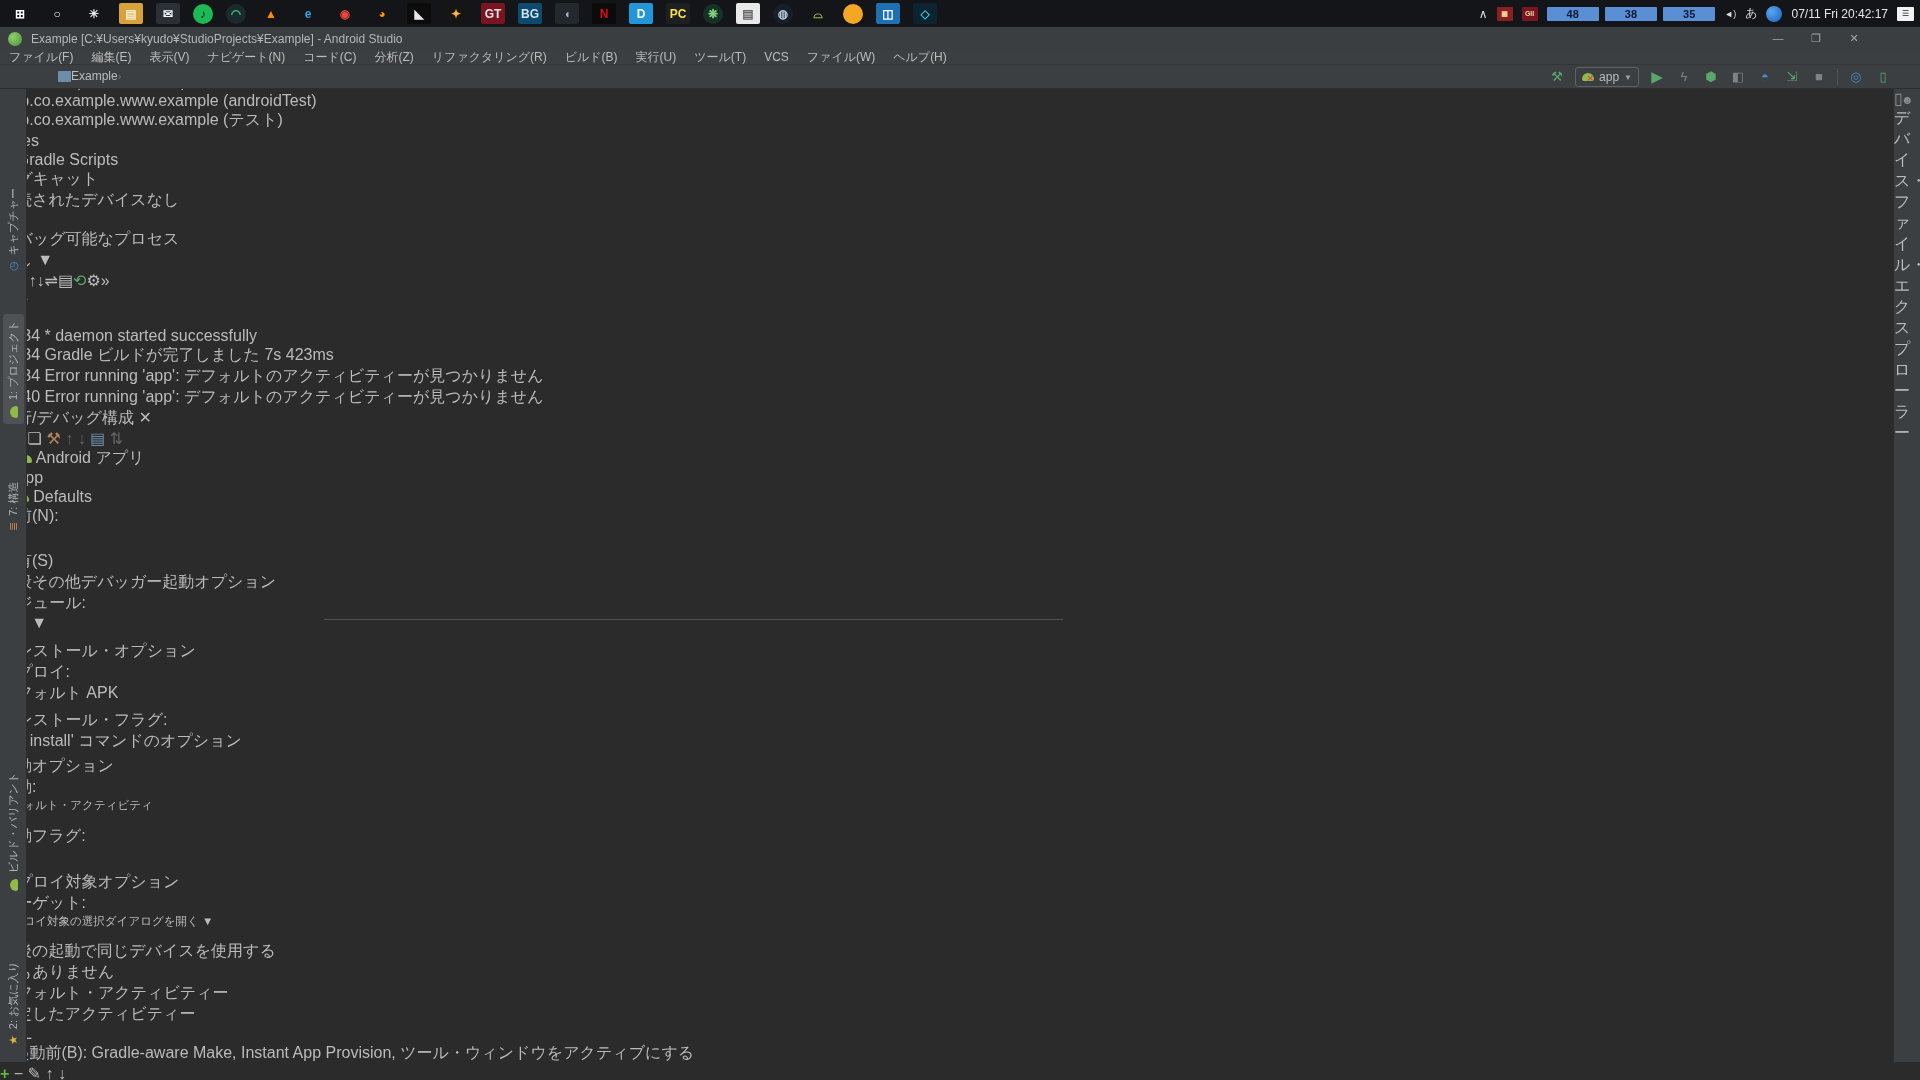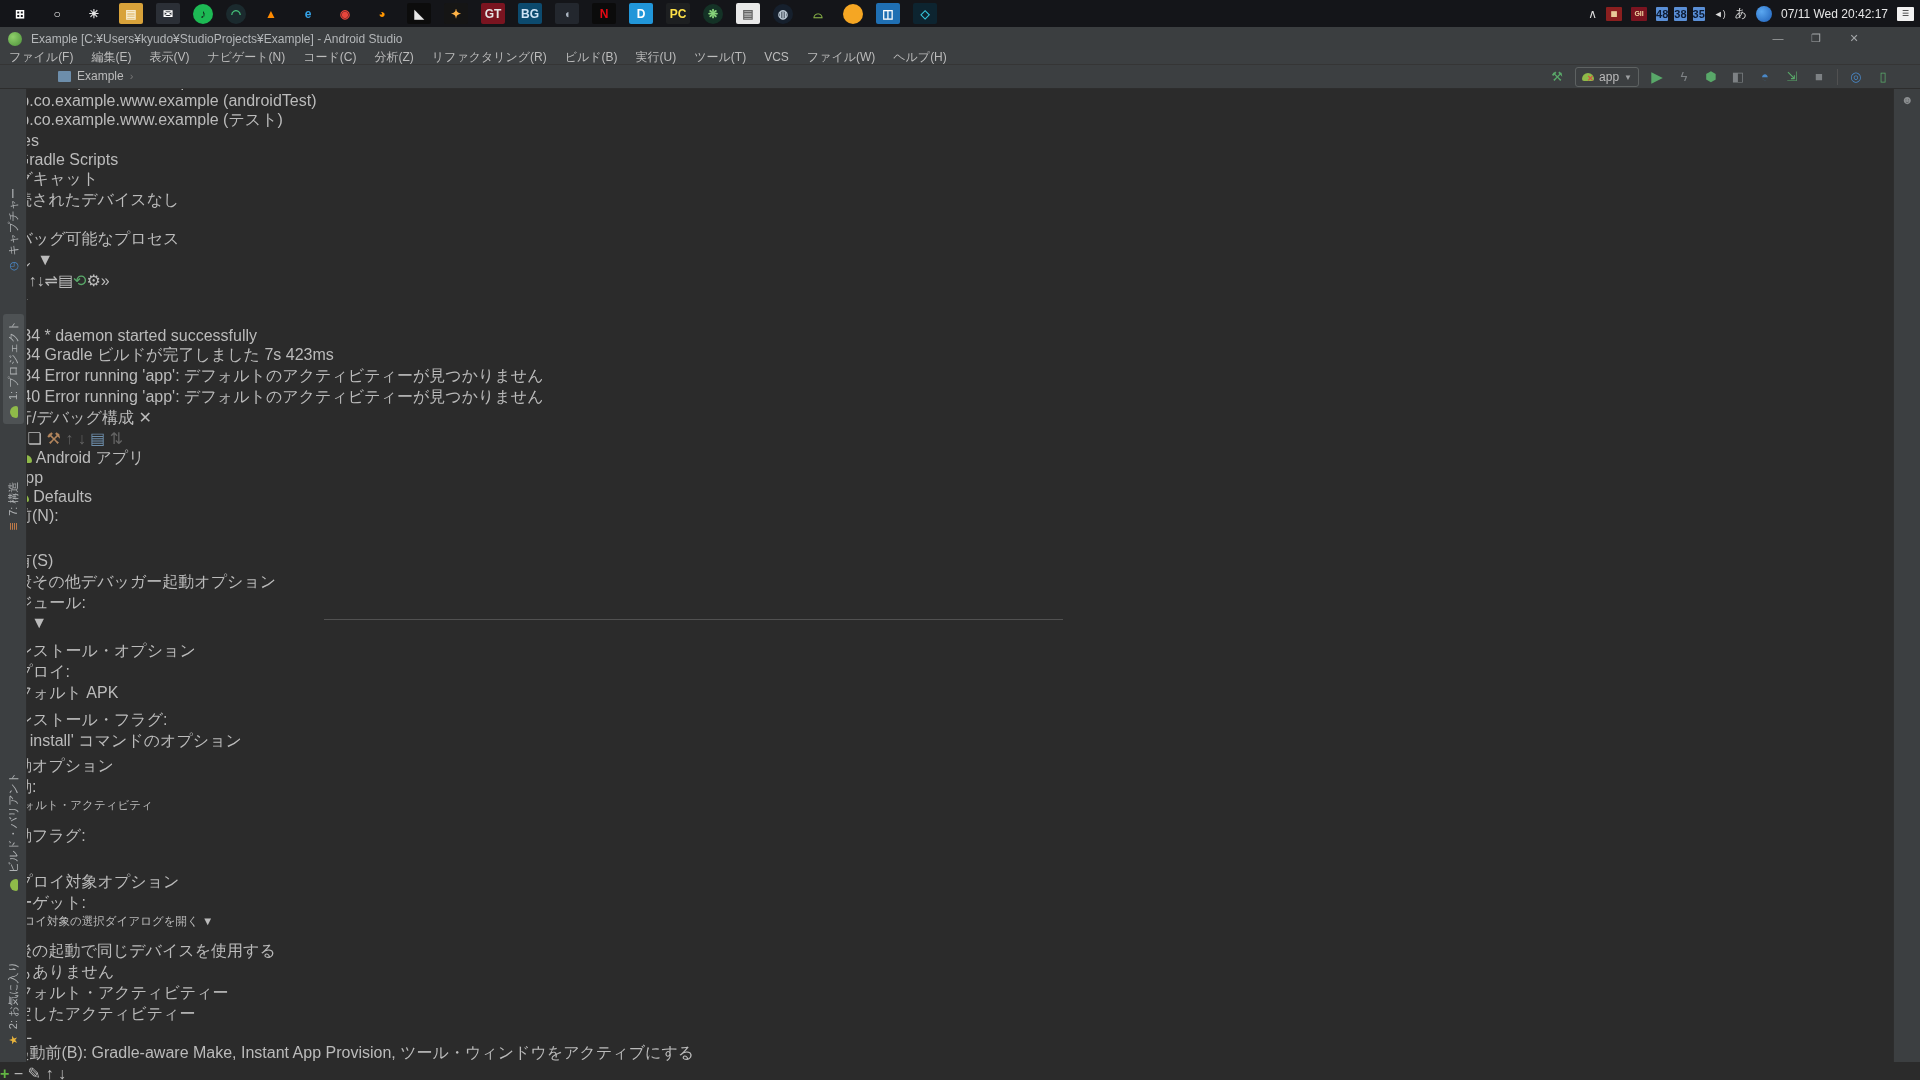--- a/index.html
+++ b/index.html
@@ -9,33 +9,33 @@
     background:#2b2b2b; font-family:"Liberation Sans",sans-serif; color:#bbbbbb;
     -webkit-font-smoothing:antialiased;
   }
   
   #taskbar { position:absolute; left:0; top:0; width:1920px; height:27px; background:#141519; display:flex; align-items:center; z-index:50;}
   #tb-icons { display:flex; align-items:center; gap:13px; padding-left:8px; }
   .tb-ic { width:24px; height:21px; display:flex; align-items:center; justify-content:center; font-size:13px; font-weight:bold; color:#eee; border-radius:2px; line-height:1; overflow:hidden;}
   .tb-ic .g { font-size:12px; }
   .tb-ic.rnd { border-radius:50%; width:20px; height:20px;}
   #tb-tray { position:absolute; right:6px; top:0; height:27px; display:flex; align-items:center; gap:9px; font-size:12px; color:#e6e6e6;}
-  .badge { background:#5a8fd6; color:#0c1b33; font-size:11px; font-weight:bold; padding:1px 0; border-radius:1px;}
+  .badge { background:#5a8fd6; color:#0c1b33; font-size:11px; font-weight:bold; padding:1px 20px; border-radius:1px;}
   .tray-ic { font-size:12px; color:#dcdcdc;}
   .mini-ic { width:16px; height:14px; font-size:7px; font-weight:bold; display:flex; align-items:center; justify-content:center; color:#f2d9a2; border-radius:1px;}
   #tb-notif { width:17px; height:14px; background:#f2f2f2; border-radius:1px; color:#222; font-size:8px; display:flex; align-items:center; justify-content:center;}
   
   #titlebar { position:absolute; left:0; top:27px; width:1920px; height:23px; background:#3b3e40; display:flex; align-items:center; }
   #as-icon { width:14px; height:14px; margin-left:8px; border-radius:50%; background:radial-gradient(circle at 35% 35%, #8fd06a, #4c8f3a); }
   #win-title { margin-left:9px; font-size:12px; color:#b4b7b9; }
   .winbtn { position:absolute; top:0; width:32px; height:23px; text-align:center; line-height:23px; color:#a3a6a8; font-size:11px;}
   #menubar { position:absolute; left:0; top:50px; width:1920px; height:15px; background:#3c3f41; display:flex; align-items:center; border-bottom:1px solid #353535;}
   .menu-item { padding:0 9px; font-size:12px; color:#bcbcbc; line-height:15px; white-space:nowrap;}
   #navbar { position:absolute; left:0; top:65px; width:1920px; height:24px; background:#3c3f41; border-bottom:1px solid #2d2d2d;}
-  #breadcrumb { position:absolute; left:33px; top:4px; display:flex; align-items:center; gap:6px; font-size:12px;padding-left:25px;}
+  #breadcrumb { position:absolute; left:33px; top:4px; display:flex; align-items:center; font-size:12px;padding-left:25px;}
   .sq-ic { width:13px; height:11px; background:#6d8eab; border-radius:1px; display:inline-block;}
   .crumb-sep { color:#777; font-size:11px;}
   #main-toolbar { position:absolute; right:28px; top:2px; display:flex; align-items:center; gap:9px; height:20px;}
   .mt-ic { font-size:13px; line-height:20px; color:#7d8184; width:18px; text-align:center;}
   .grn { color:#59a869; } .blu { color:#4a88c7; }
   #run-combo { display:flex; align-items:center; gap:5px; border:1px solid #5e6262; border-radius:3px; height:20px; padding:0 6px; font-size:12px; color:#bbb;}
   .android-ic { display:inline-block; width:12px; height:8px; background:#8fba49; border-radius:6px 6px 2px 2px;}
   .err-x { color:#d64f42; font-size:8px; font-weight:bold; margin-left:-7px; margin-top:-7px;}
   .mt-sep { width:1px; height:16px; background:#515151;}
   
@@ -135,21 +135,21 @@
       <span class="mini-ic" style="background:#7a1420">GII</span>
       <span style="display:flex;gap:6px">
 
       <span class="badge">48</span>
           <span class="badge">38</span>
           <span class="badge">35</span>
         </span>
       <span class="tray-ic" style="font-size:9px">◄)</span>
       <span class="tray-ic">あ</span>
       <span style="width:16px;height:16px;border-radius:50%;background:radial-gradient(circle at 35% 35%,#5aa7f0,#1d5fb8)"></span>
-      <span>07/11 Wed 20:42:17</span>
+      <span>07/11 Fri 20:42:17</span>
       <span id="tb-notif">☰</span>
     </div>
   </div>
 
   <div id="titlebar">
     <span id="as-icon"></span>
     <span id="win-title">Example [C:¥Users¥kyudo¥StudioProjects¥Example] - Android Studio</span>
     <span class="winbtn" style="right:126px">—</span>
     <span class="winbtn" style="right:88px">❐</span>
     <span class="winbtn" style="right:50px">✕</span>
@@ -216,20 +216,24 @@
       <span>ビルド・バリアント</span>
     </div>
     <div class="vlab" style="left:3px;top:962px">
       <span class="ic" style="color:#e8b33c">★</span>
       <span>2: お気に入り</span>
     </div>
   </div>
 
   <div id="rightstrip">
     <span style="position:absolute;left:7px;top:4px;color:#8a8d8f;font-size:12px">☻</span>
+    <div class="vlab-r" style="left:1916px;top:612px">
+      <span style="color:#8a8d8f">▯</span>
+      <span>デバイス・ファイル・エクスプローラー</span>
+    </div>
   </div>
 
   <div id="project">
     <div id="proj-head">
       <span class="android-ic"></span>
       <span>Android</span>
       <span style="font-size:8px;color:#9da0a2;margin-left:36px">▼</span>
       <span class="tools">
         <span>⌖</span>
         <span style="width:1px;height:12px;background:#515151"></span>

